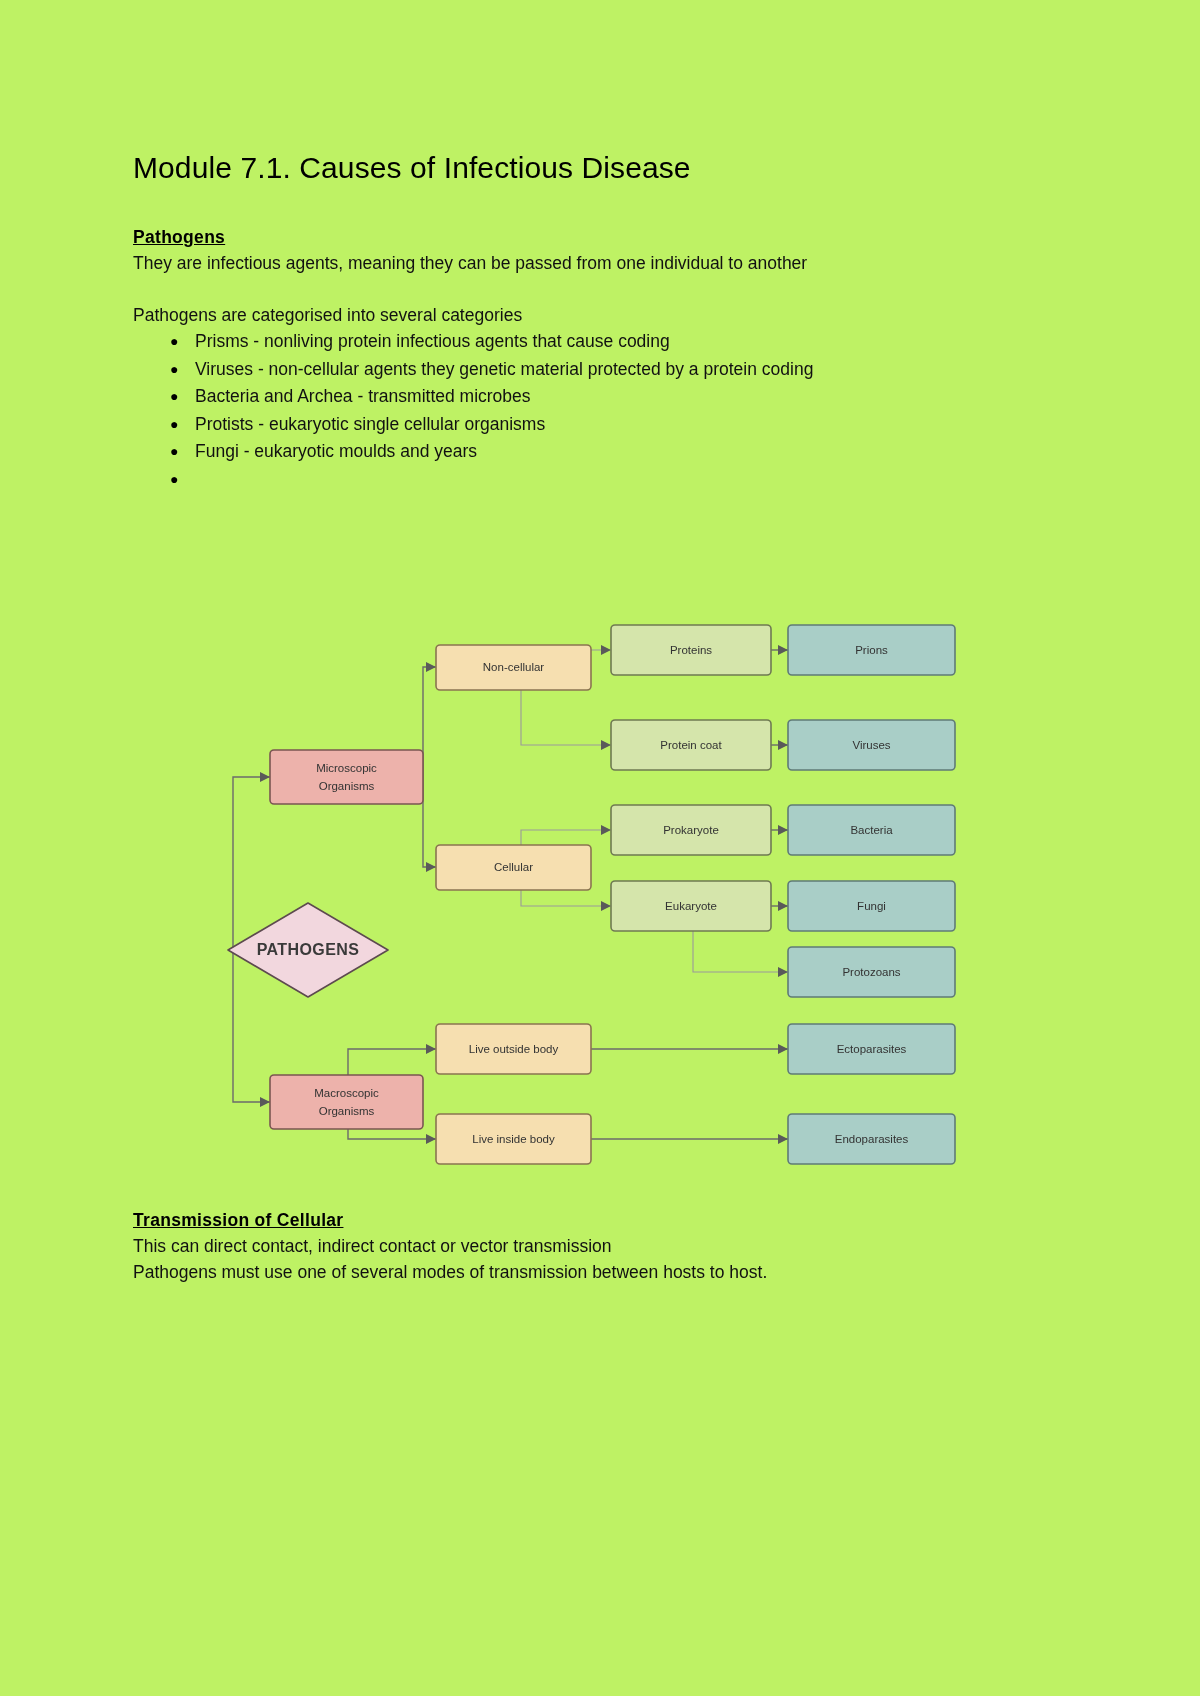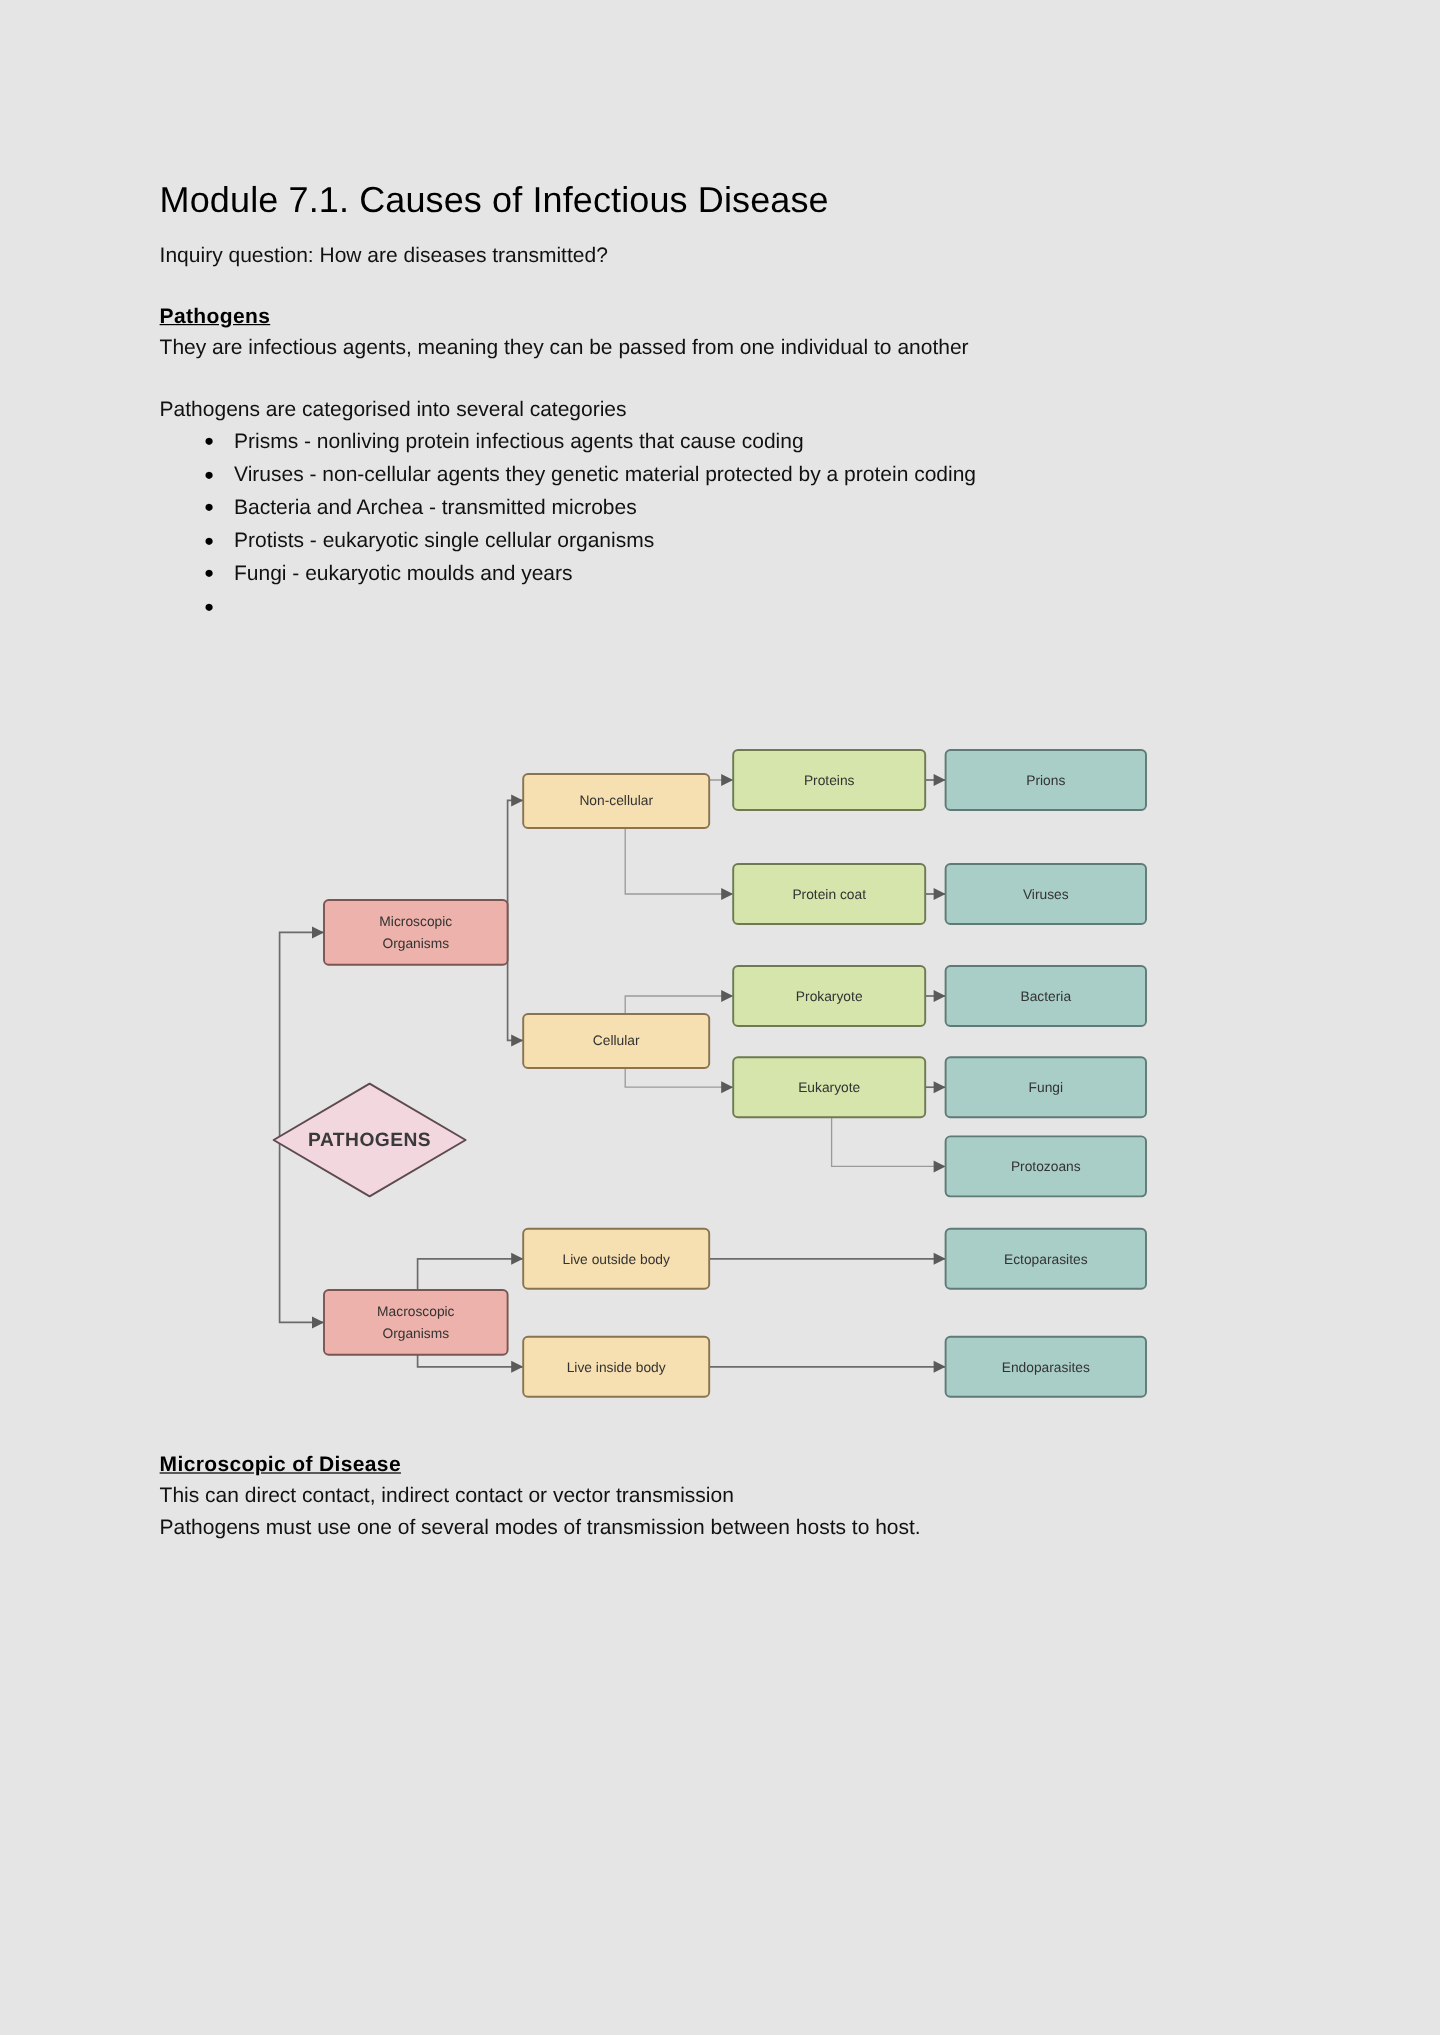--- a/index.html
+++ b/index.html
@@ -12,21 +12,21 @@
     color: #000000;
     position: relative;
     overflow: hidden;
   }
 
   .page {
     position: absolute;
     left: 0; top: 0;
     width: 1200px;
     height: 1696px;
-    background: #e5e5e5;
+    background: #bef264;
   }
 
   .content {
     position: absolute;
     left: 133px;
     top: 150px;
     width: 832px;
   }
 
   h1.doc-title {
@@ -126,21 +126,20 @@
 </style>
 </head>
 <body>
 
 <div class="page">
 
   <div class="content">
 
     <h1 class="doc-title">Module 7.1. Causes of Infectious Disease</h1>
 
-    <p class="body-line">Inquiry question: How are diseases transmitted?</p>
 
     <div class="spacer-sm"></div>
 
     <h2 class="section-head">Pathogens</h2>
     <p class="body-line">They are infectious agents, meaning they can be passed from one individual to another</p>
 
     <div class="spacer-sm"></div>
 
     <p class="body-line">Pathogens are categorised into several categories</p>
 
@@ -297,18 +296,18 @@
 
       <g>
         <rect x="655" y="502" width="167" height="50" rx="4" ry="4" fill="#a9cec7" stroke="#5f7b77" stroke-width="1.6"></rect>
         <text class="node-label" x="738.5" y="528">Endoparasites</text>
       </g>
 
     </svg>
   </div>
 
   <div class="trans">
-    <h2 class="section-head">Microscopic of Disease</h2>
+    <h2 class="section-head">Transmission of Cellular</h2>
     <p class="body-line">This can direct contact, indirect contact or vector transmission</p>
     <p class="body-line">Pathogens must use one of several modes of transmission between hosts to host.</p>
   </div>
 
 </div>
 
 </body></html>

